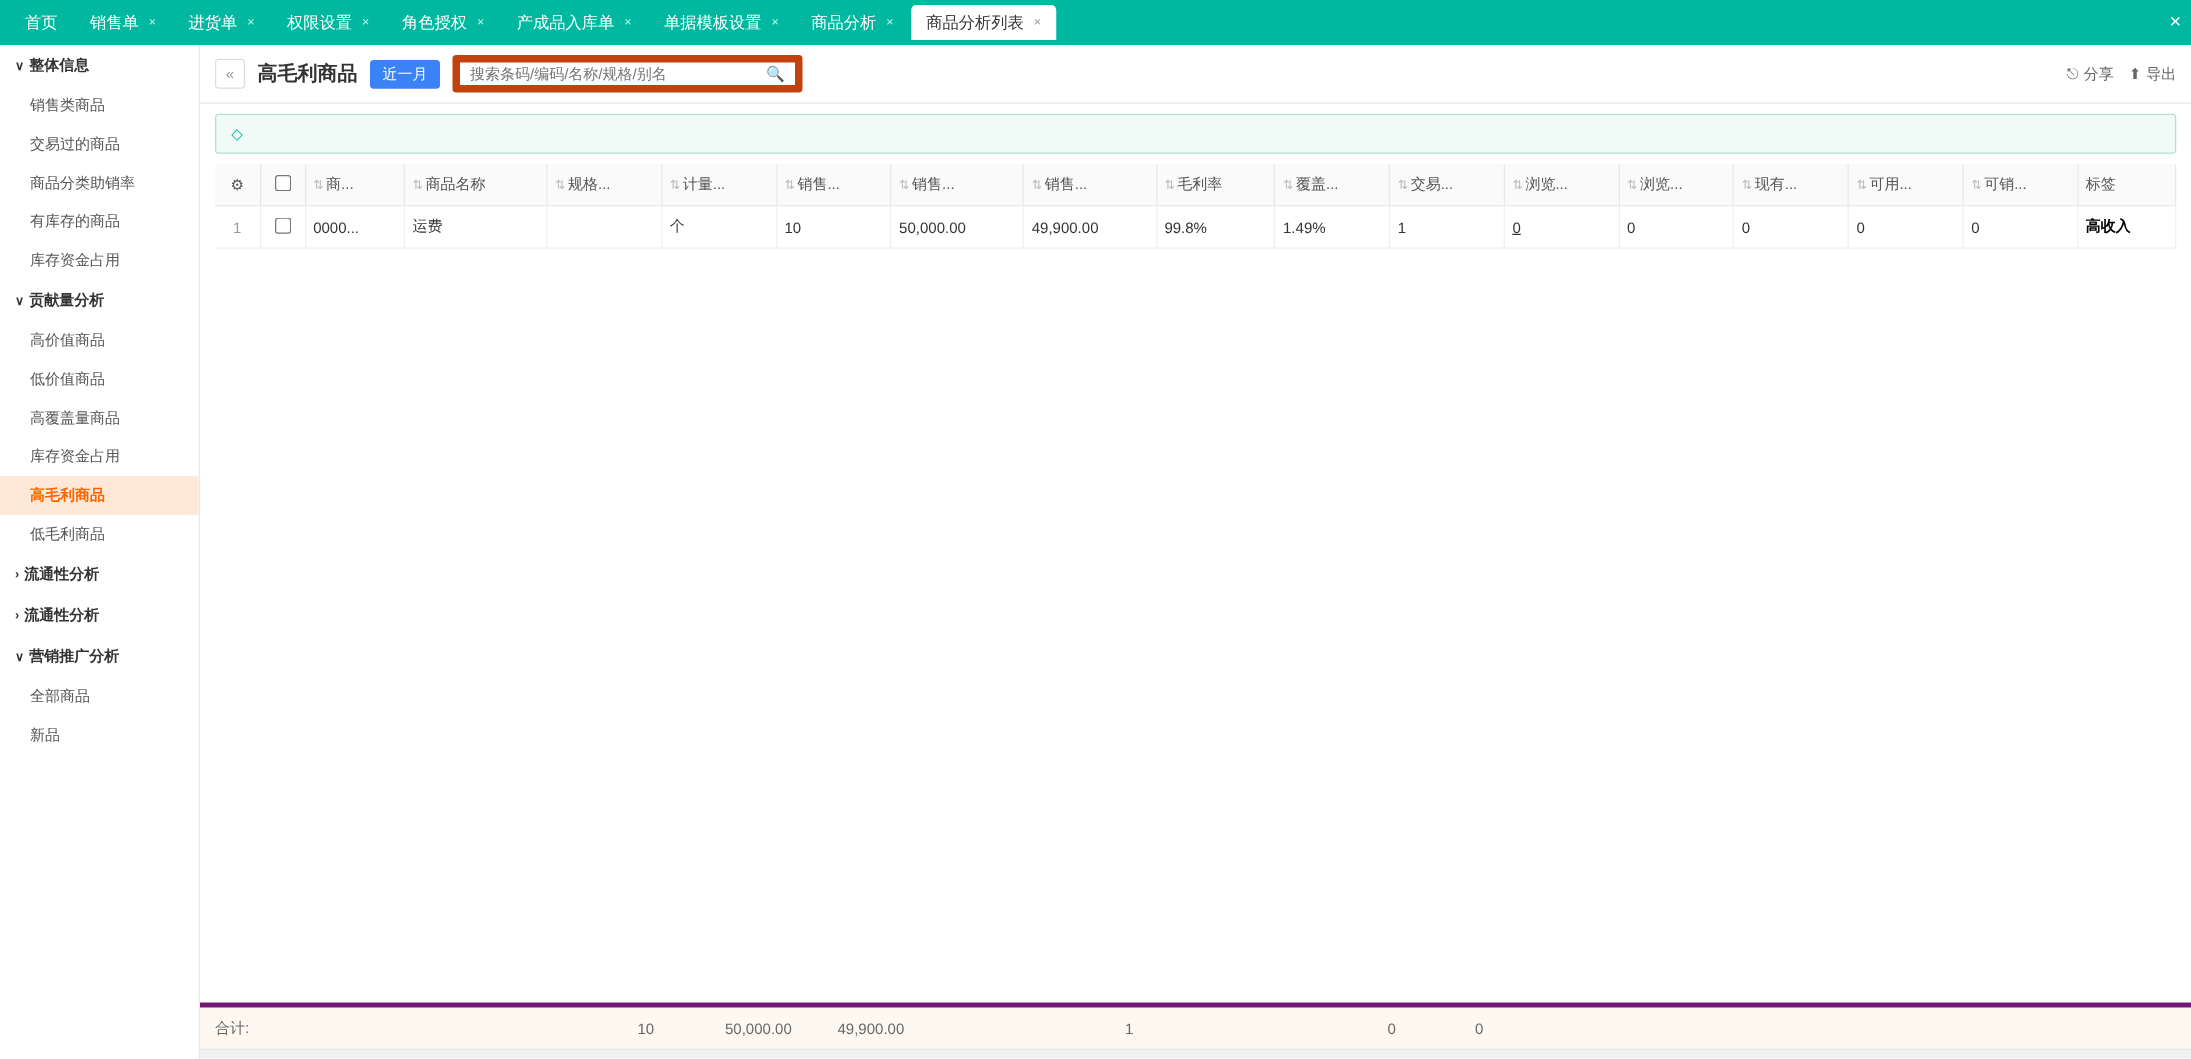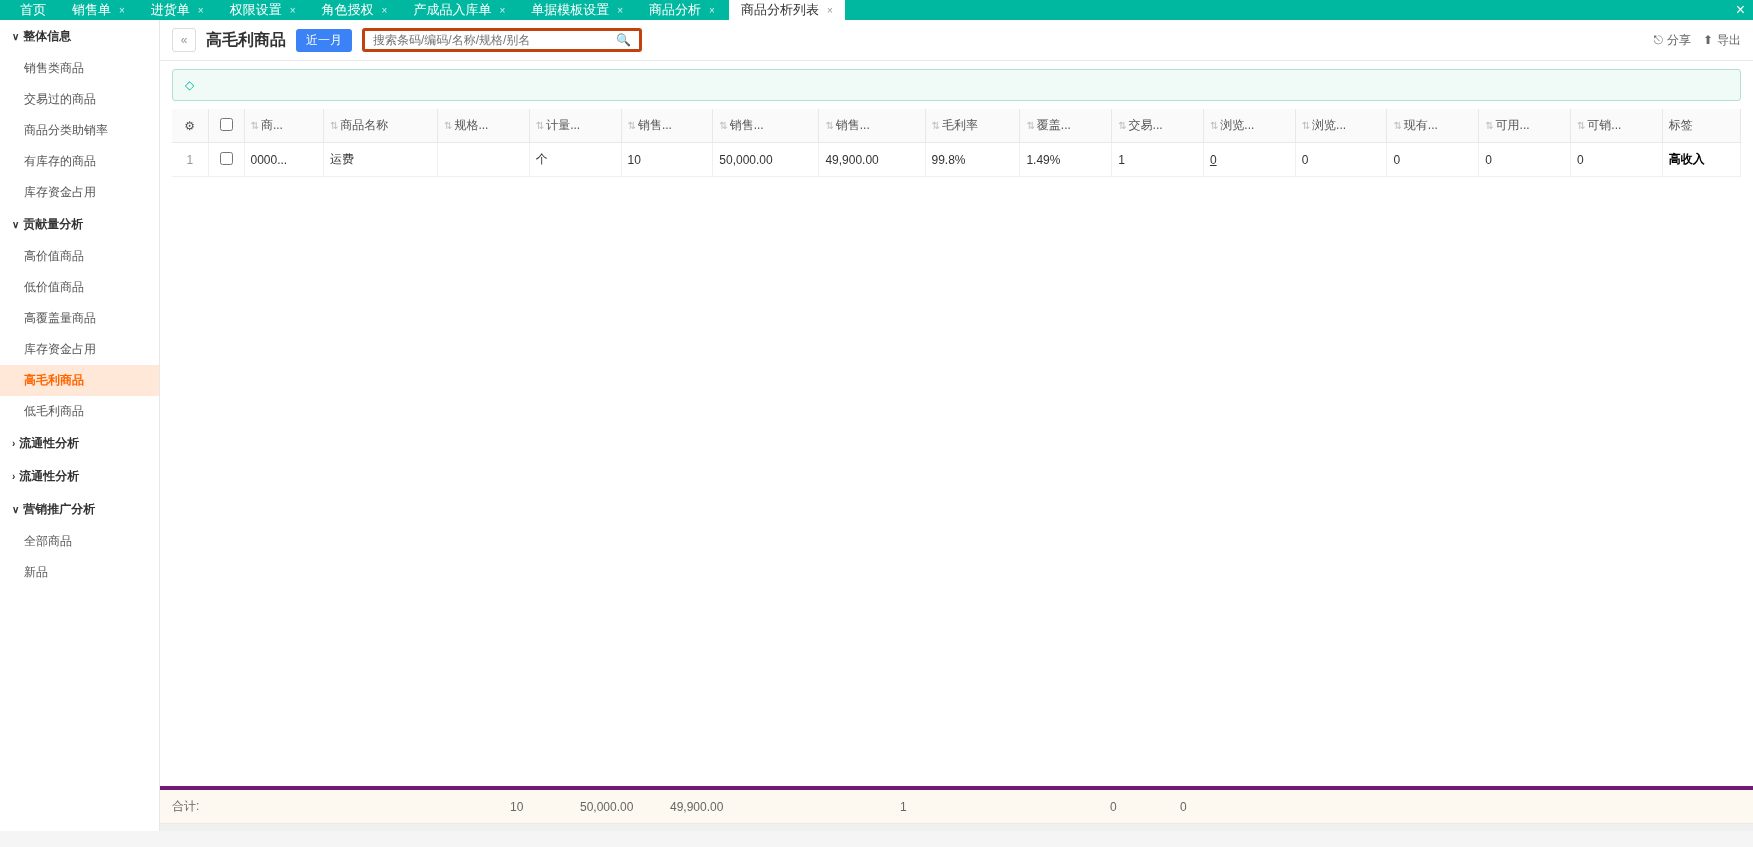--- a/index.html
+++ b/index.html
@@ -3,21 +3,21 @@
   <meta charset="utf-8">
   <style>
     * { margin: 0; padding: 0; box-sizing: border-box; }
     body { font-family: 'Microsoft YaHei', Arial, sans-serif; font-size: 12px; background: #f5f5f5; overflow: hidden; width: 1753px; height: 847px; }
 
     
     .top-nav {
       display: flex;
       align-items: center;
       background: #00b8a0;
-      height: 20px;
+      height: 36px;
       padding: 0 8px;
       gap: 2px;
       position: relative;
     }
     .nav-tab {
       display: flex;
       align-items: center;
       padding: 0 12px;
       height: 28px;
       color: #fff;
@@ -113,21 +113,21 @@
       color: #fff;
       border: none;
       padding: 3px 10px;
       border-radius: 3px;
       cursor: pointer;
       font-size: 12px;
     }
     .search-box {
       display: flex;
       align-items: center;
-      border: 3px solid #c2410c;
+      border: 6px solid #c2410c;
       border-radius: 3px;
       padding: 2px 8px;
       gap: 4px;
       flex: 1;
       max-width: 280px;
     }
     .search-box input {
       border: none;
       outline: none;
       font-size: 12px;

